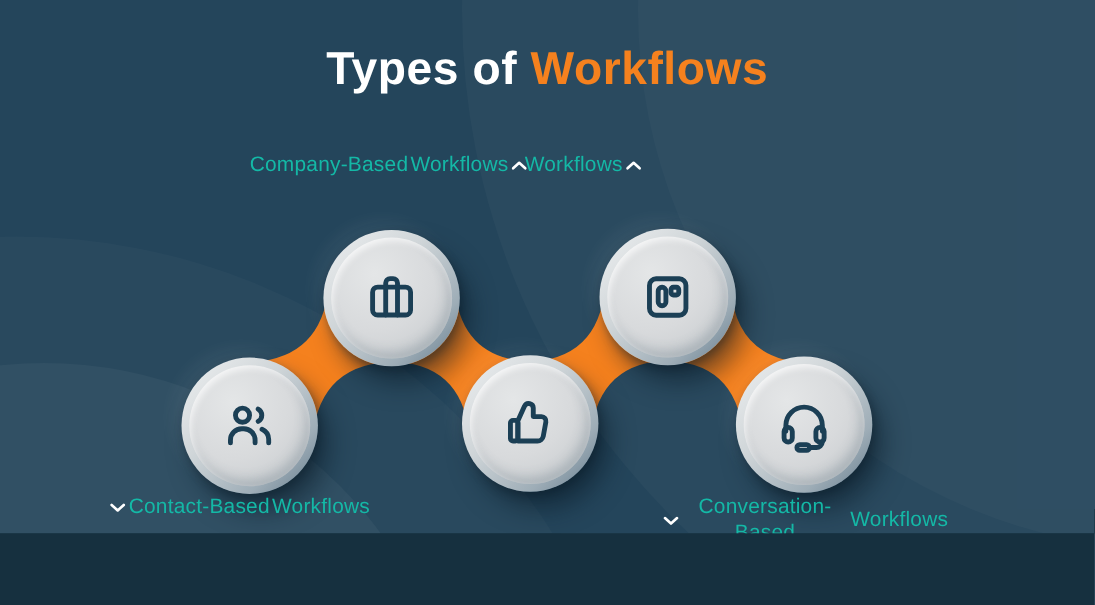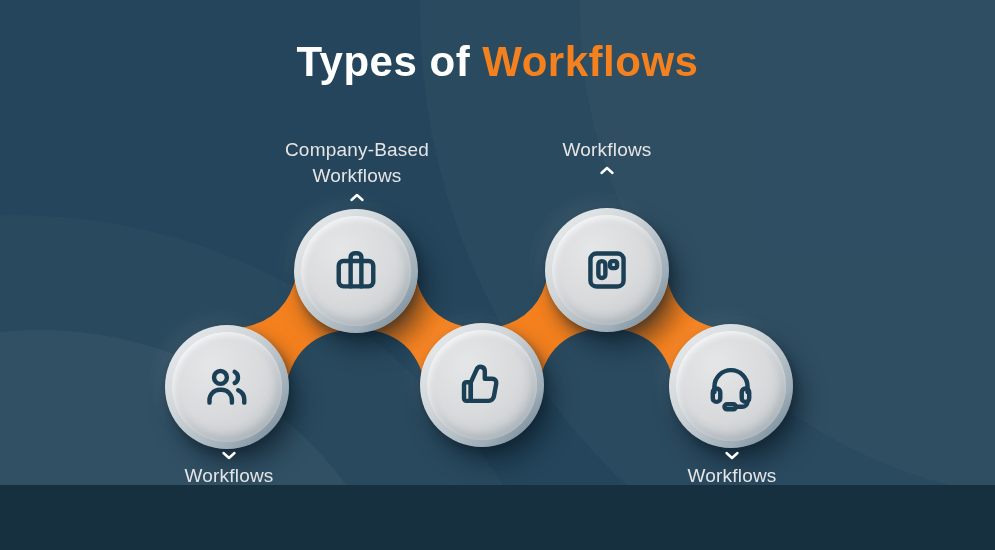--- a/index.html
+++ b/index.html
@@ -34,22 +34,22 @@
     box-shadow:inset 2px 3px 6px rgba(255,255,255,0.75), inset -4px -6px 10px rgba(92,112,126,0.30);
   }
   .node svg{position:absolute;left:50%;top:50%;transform:translate(-50%,-50%);}
   .node-contact{left:165px;top:325px;}
   .node-company{left:294px;top:209px;}
   .node-deal{left:420px;top:323px;}
   .node-ticket{left:545px;top:208px;}
   .node-conversation{left:669px;top:324px;}
 
   .node-label{
-    position:absolute;z-index:3;color:#e5e5e5;font-size:19px;line-height:1.28;
-    text-align:center;display:flex;flex-direction:column;align-items:center;gap:2px;
+    position:absolute;z-index:3;color:#14b8a6;font-size:19px;line-height:1.28;
+    text-align:center;display:flex;align-items:center;gap:2px;
     letter-spacing:0.2px;
   }
   .label-company{left:227px;top:138px;width:260px;}
   .label-ticket{left:477px;top:138px;width:260px;}
   .label-contact{left:99px;top:449px;width:260px;}
   .label-deal{left:331px;top:449px;width:300px;}
   .label-conversation{left:602px;top:449px;width:260px;}
   .chev{flex:0 0 auto;margin-top:2px;margin-bottom:2px;}
 </style>
 </head>
@@ -128,24 +128,26 @@
     <span>Workflows</span>
     <svg class="chev" width="16" height="9" viewBox="0 0 16 9" fill="none" stroke="#ffffff" stroke-width="2.4" stroke-linecap="round" stroke-linejoin="round">
         <path d="M2.5 7 L8 2 L13.5 7"></path>
       </svg>
   </div>
 
   <div class="node-label label-contact">
     <svg class="chev" width="16" height="9" viewBox="0 0 16 9" fill="none" stroke="#ffffff" stroke-width="2.4" stroke-linecap="round" stroke-linejoin="round">
         <path d="M2.5 2 L8 7 L13.5 2"></path>
       </svg>
+    <span>Contact-Based</span>
     <span>Workflows</span>
   </div>
 
 
   <div class="node-label label-conversation">
     <svg class="chev" width="16" height="9" viewBox="0 0 16 9" fill="none" stroke="#ffffff" stroke-width="2.4" stroke-linecap="round" stroke-linejoin="round">
         <path d="M2.5 2 L8 7 L13.5 2"></path>
       </svg>
+    <span>Conversation-Based</span>
     <span>Workflows</span>
   </div>
 
 </div>
 
 </body></html>

